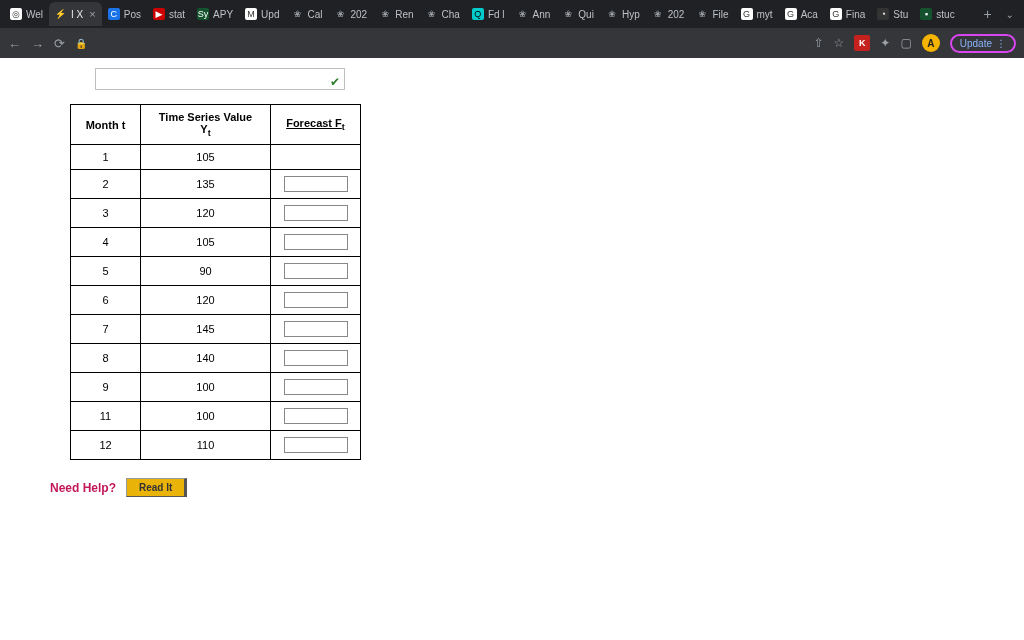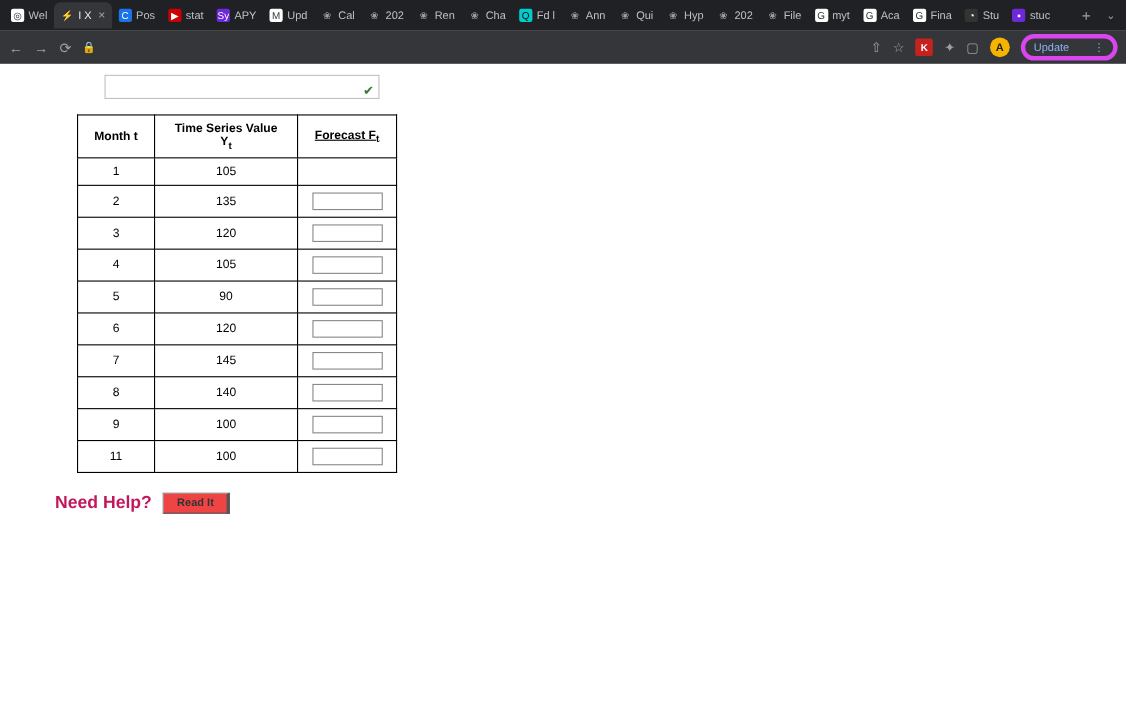--- a/index.html
+++ b/index.html
@@ -6,56 +6,56 @@
   body { font-family: Arial, sans-serif; font-size: 11px; background: #fff; color: #000; width: 1024px; height: 640px; overflow: hidden; }
   .tabstrip { display: flex; align-items: center; background: #202124; height: 28px; padding: 0 4px; gap: 0; }
   .tab { display: flex; align-items: center; gap: 4px; padding: 0 6px; height: 24px; color: #bdc1c6; font-size: 10px; border-radius: 6px 6px 0 0; white-space: nowrap; cursor: pointer; }
   .tab.active { background: #35363a; color: #e8eaed; }
   .tab .favicon { width: 12px; height: 12px; display: inline-flex; align-items: center; justify-content: center; font-size: 9px; border-radius: 2px; }
   .fav-white { background: #fff; color: #333; }
   .fav-red { background: #c00; color: #fff; }
   .fav-blue { background: #1a73e8; color: #fff; }
   .fav-dark { background: #333; color: #fff; }
   .fav-cyan { background: #0cc; color: #000; }
-  .fav-navy { background: #6d28d9; color:#fff; }
+  .fav-navy { background: #14532d; color:#fff; }
   .fav-none { color: #9aa0a6; }
   .tab .close { color: #9aa0a6; font-size: 11px; margin-left: 2px; }
   .newtab { color: #9aa0a6; padding: 0 8px; font-size: 14px; cursor: pointer; }
   .tabstrip .spacer { flex: 1; }
   .chev { color: #9aa0a6; padding: 0 6px; font-size: 10px; cursor: pointer; }
   .addrbar { display: flex; align-items: center; background: #35363a; height: 30px; padding: 0 8px; gap: 10px; }
   .nav-icon { color: #9aa0a6; font-size: 13px; cursor: pointer; }
   .url { display: flex; align-items: center; gap: 6px; flex: 1; color: #9aa0a6; font-size: 11px; }
   .url .lock { font-size: 10px; }
   .url .host { color: #e8eaed; }
   .right-icons { display: flex; align-items: center; gap: 10px; }
   .ricon { color: #9aa0a6; font-size: 12px; cursor: pointer; }
   .profile-badge { width: 18px; height: 18px; border-radius: 50%; background: #f4b400; color: #202124; display: flex; align-items: center; justify-content: center; font-size: 10px; font-weight: bold; cursor: pointer;}
   .ext-badge { width:16px; height:16px; background:#c5221f; color:#fff; display:flex; align-items:center; justify-content:center; font-size:9px; font-weight:bold; border-radius:2px; cursor:pointer;}
-  .update-btn { border: 4px solid #d946ef; color: #8ab4f8; background: transparent; border-radius: 12px; padding: 2px 8px; font-size: 10px; cursor: pointer; display:flex; align-items:center; gap:22px;text-align:center;}
+  .update-btn { border: 2px solid #d946ef; color: #8ab4f8; background: transparent; border-radius: 12px; padding: 2px 8px; font-size: 10px; cursor: pointer; display:flex; align-items:center; gap:4px;text-align:center;}
   .content { padding: 10px 50px 20px 50px; height: calc(640px - 58px); overflow: auto; font-size: 11px; font-family: Verdana, Arial, sans-serif; }
   .prev-box { width: 250px; height: 22px; border: 1px solid #c0c0c0; margin-left: 45px; margin-bottom: 14px; position: relative; }
   .prev-box .check { position: absolute; right: 4px; bottom: 0; color: #2e7d32; font-size: 12px; }
   .part-label { display: inline-block; width: 22px; vertical-align: top; }
   .instruction { margin-bottom: 8px; }
   .alpha { color: #c2185b; }
   table.data { border-collapse: collapse; margin-left: 20px; margin-bottom: 16px; }
   table.data th, table.data td { border: 1px solid #000; text-align: center; font-size: 11px; }
   table.data th { padding: 6px 8px; font-weight: bold; background: #fff; }
   table.data td { padding: 6px 8px; }
   .col-month { width: 70px; }
   .col-val { width: 130px; }
   .col-fc { width: 90px; text-decoration: underline; }
   input.cell { width: 64px; height: 16px; border: 1px solid #888; font-size: 11px; text-align: center; padding: 0; }
   .partc { margin-bottom: 16px; }
   .alpha-eq { margin-left: 45px; margin-top: 6px; font-style: italic; }
   input.small { width: 70px; height: 14px; border: 1px solid #888; font-size: 11px; padding: 0 2px; }
   .need-help { margin-top: 18px; margin-left: 0; display: flex; align-items: center; gap: 10px; }
-  .need-help-label { color: #c2185b; font-weight: bold; font-size: 16px; }
-  .readit { background: #ef4444; border: 1px solid #999; border-right: 3px solid #555; border-bottom: 1px solid #555; padding: 3px 12px; font-size: 10px; font-weight: bold; cursor: pointer; color: #333; }
+  .need-help-label { color: #c2185b; font-weight: bold; font-size: 12px; }
+  .readit { background: #eab308; border: 1px solid #999; border-right: 3px solid #555; border-bottom: 1px solid #555; padding: 3px 12px; font-size: 10px; font-weight: bold; cursor: pointer; color: #333; }
   .sub { font-size: 9px; vertical-align: sub; }
 </style>
 </head>
 <body>
 
 <div class="tabstrip" id="tabstrip">
   <div class="tab">
       <span class="favicon fav-white">◎</span>
       <span>Wel</span>
     </div>
@@ -230,20 +230,25 @@
         <tr>
           <td>9</td>
           <td>100</td>
           <td><input type="text" class="cell" style=""></td>
         </tr>
         <tr>
           <td>11</td>
           <td>100</td>
           <td><input type="text" class="cell" style=""></td>
         </tr>
+        <tr>
+          <td>12</td>
+          <td>110</td>
+          <td><input type="text" class="cell" style=""></td>
+        </tr>
       </tbody>
   </table>
 
 
   <div class="need-help">
     <span class="need-help-label">Need Help?</span>
     <button class="readit">Read It</button>
   </div>
 
 </div>

